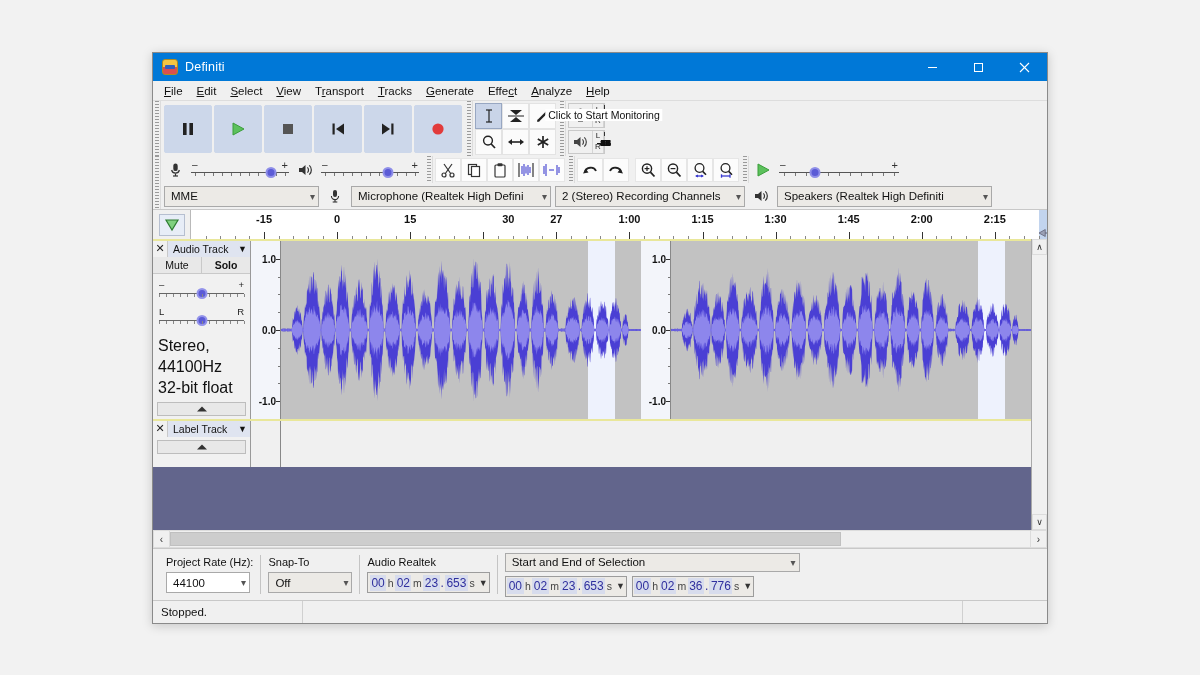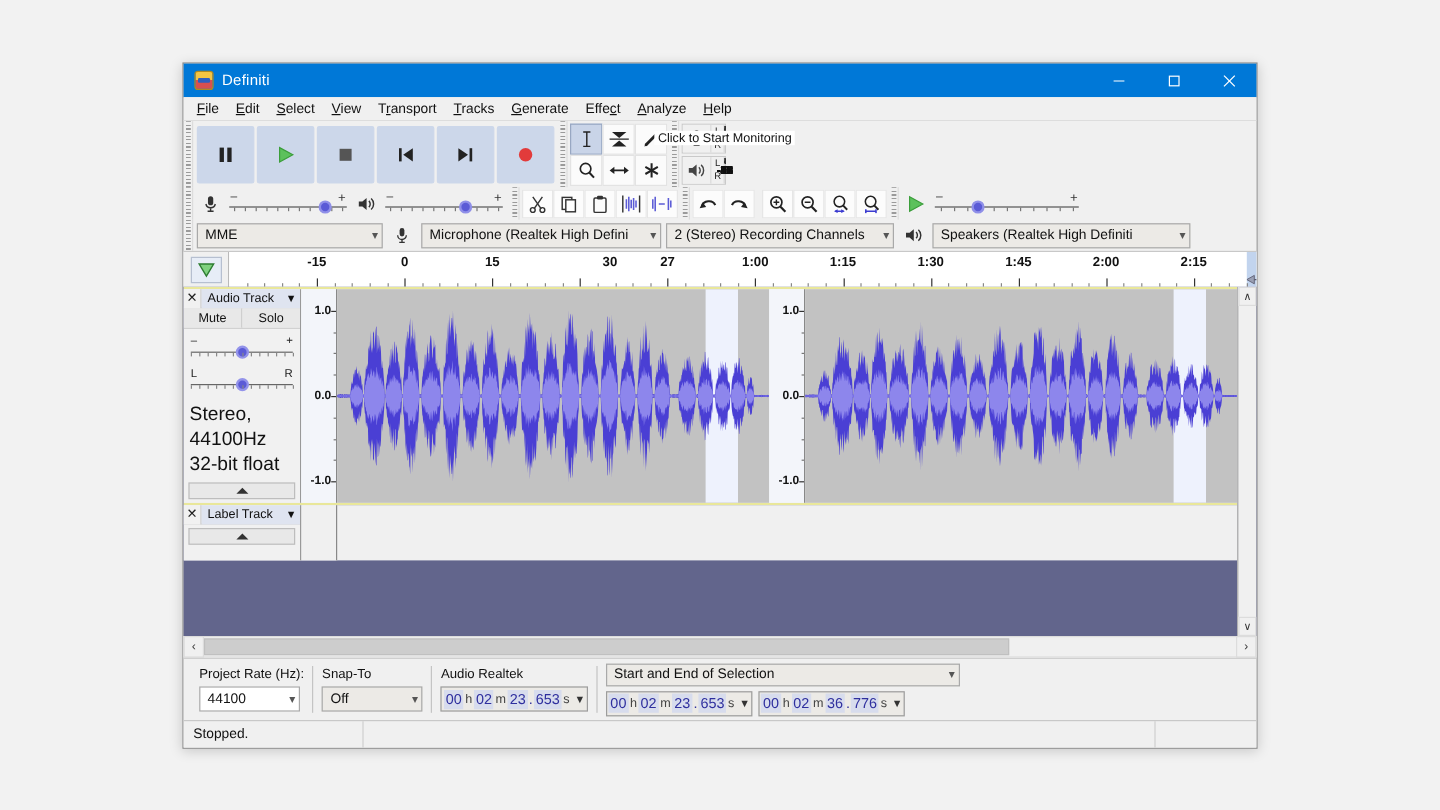--- a/index.html
+++ b/index.html
@@ -194,21 +194,21 @@
   }
   .tname {
     flex: 1; display:flex; align-items:center; justify-content:space-between;
     background: #dfe4f0; font-size: 10.5px; color: #111; padding: 0 3px 0 5px; height:16px;
   }
   .ms-row { display: flex; height: 17px; border-bottom: 1px solid #c9c9c9; }
   .msbtn {
     flex: 1; display:flex; align-items:center; justify-content:center;
     font-size: 10.5px; color:#111; background:#e8e8e8; border-right:1px solid #c9c9c9;
   }
-  .msbtn:last-child { border-right: none; }
+  .msbtn:last-child { border-right: none; font-weight: bold; }
   .tslider { position: relative; height: 26px; margin: 3px 6px 0 6px; }
   .tslider .trk { position:absolute; left:0; right:0; top:16px; height:1px; background:#666; }
   .tslider .tk2 { position:absolute; top:17px; width:1px; height:3px; background:#888; }
   .tslider .lft { position:absolute; left:0; top:2px; font-size:9.5px; color:#222; }
   .tslider .rgt { position:absolute; right:0; top:2px; font-size:9.5px; color:#222; }
   .tslider .th {
     position:absolute; top:11px; left:50%; width:11px; height:11px; border-radius:50%;
     background:#5b5bd6; border:2px solid #9393ea; transform:translateX(-50%);
   }
   .tinfo { font-size: 16px; color:#111; padding: 6px 5px 0 5px; line-height: 1.3; }

